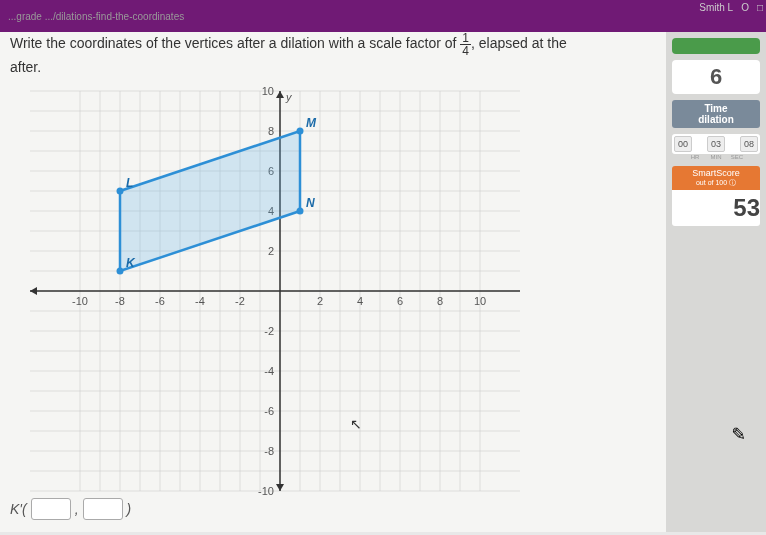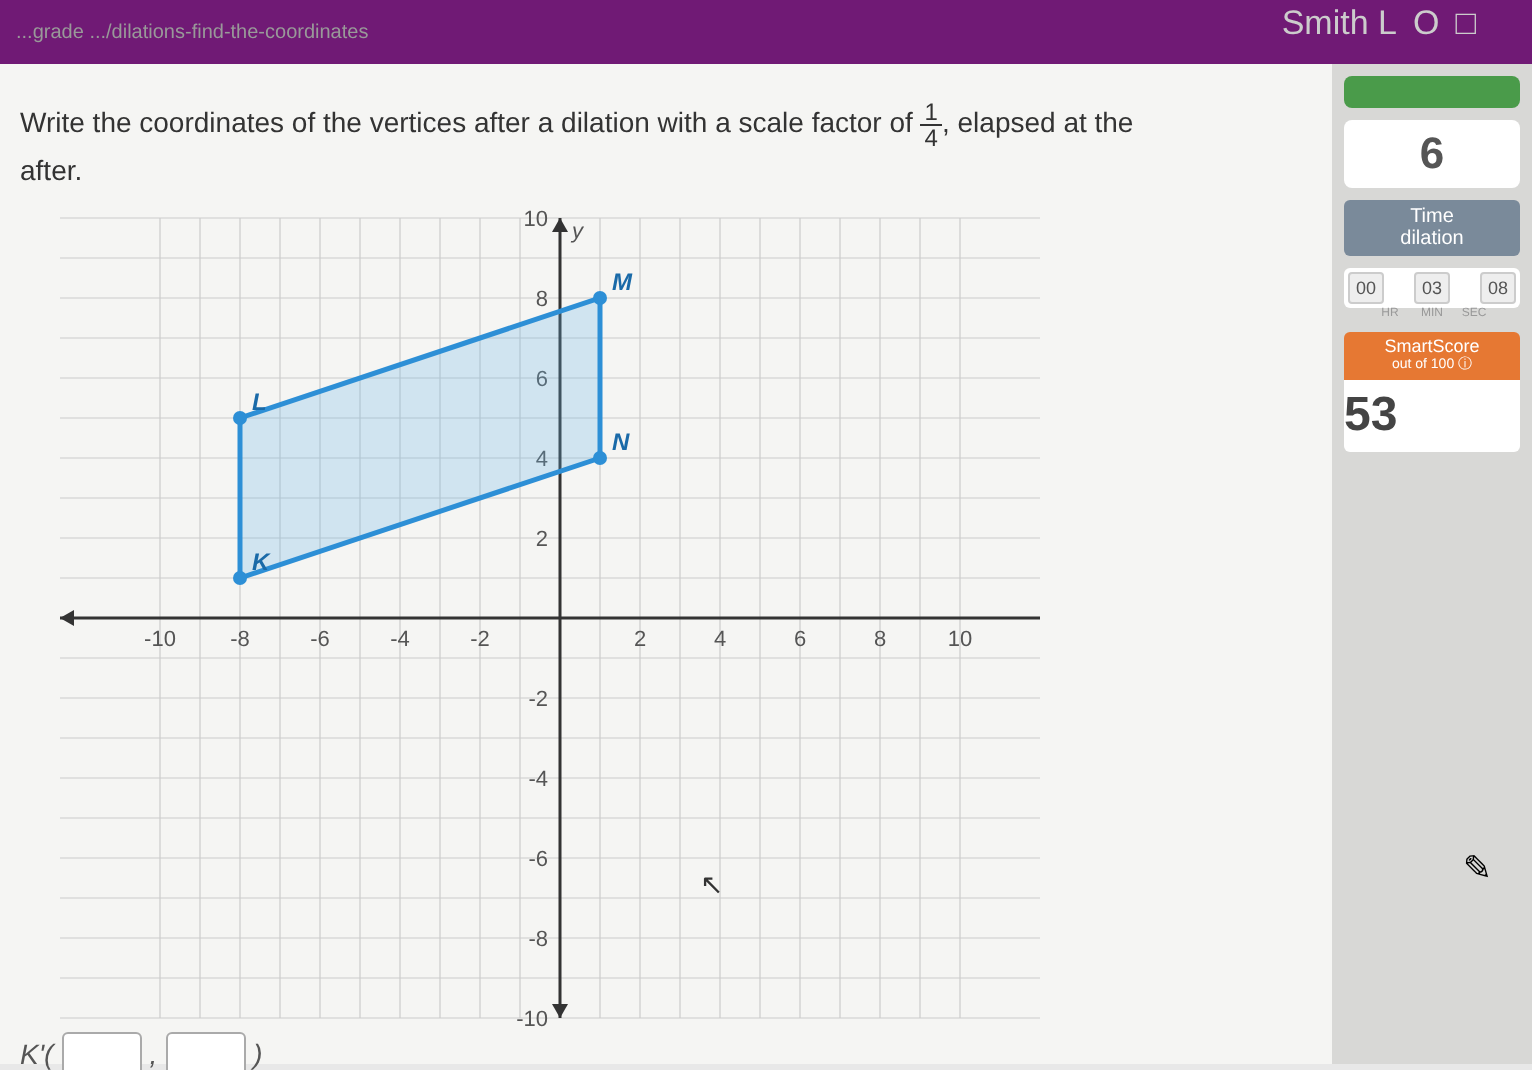--- a/index.html
+++ b/index.html
@@ -20,21 +20,21 @@
       display: flex;
       align-items: center;
     }
     .main-area {
       display: flex;
       height: 500px;
     }
     .content {
       flex: 1;
       background: #f5f5f3;
-      padding: 18px 10px;
+      padding: 0 10px;
       position: relative;
     }
     .question {
       font-size: 14px;
       color: #333;
       line-height: 1.5;
     }
     .frac {
       display: inline-block;
       text-align: center;
@@ -90,20 +90,21 @@
       padding: 4px 0;
     }
     .time-card {
       background: #7a8a9a;
       color: #fff;
       text-align: center;
       font-size: 10px;
       border-radius: 3px;
       padding: 3px 0;
       line-height: 1.1;
+      font-weight: bold;
     }
     .time-digits {
       background: #fff;
       border-radius: 3px;
       display: flex;
       justify-content: center;
       gap: 15px;
       padding: 2px;
     }
     .digit {
@@ -132,21 +133,21 @@
       text-align: center;
       font-size: 9px;
       border-radius: 3px 3px 0 0;
       padding: 3px 1px;
       line-height: 1.1;
     }
     .smart-sub { font-size: 7px; }
     .score-card {
       background: #fff;
       border-radius: 0 0 3px 3px;
-      text-align: left;
+      text-align: right;
       font-size: 24px;
       font-weight: bold;
       color: #444;
       padding: 4px 0;
     }
     .pencil {
       position: absolute;
       right: 20px;
       bottom: 90px;
       font-size: 18px;
@@ -155,25 +156,25 @@
     .cursor {
       position: absolute;
       left: 340px;
       top: 330px;
       font-size: 14px;
       color: #333;
     }
     .top-right-icons {
       position: absolute;
       top: 2px;
-      right: 28px;
+      right: 3px;
       display: flex;
       gap: 8px;
       color: #ccc;
-      font-size: 17px;
+      font-size: 10px;
     }
     .tick-label { font-size: 11px; fill: #555; }
     .vertex-label { font-size: 12px; font-weight: bold; font-style: italic; fill: #1a6aa8; }
   </style>
 </head>
 <body>
 
 <div class="top-bar">
   <span>...grade .../dilations-find-the-coordinates</span>
 </div>

